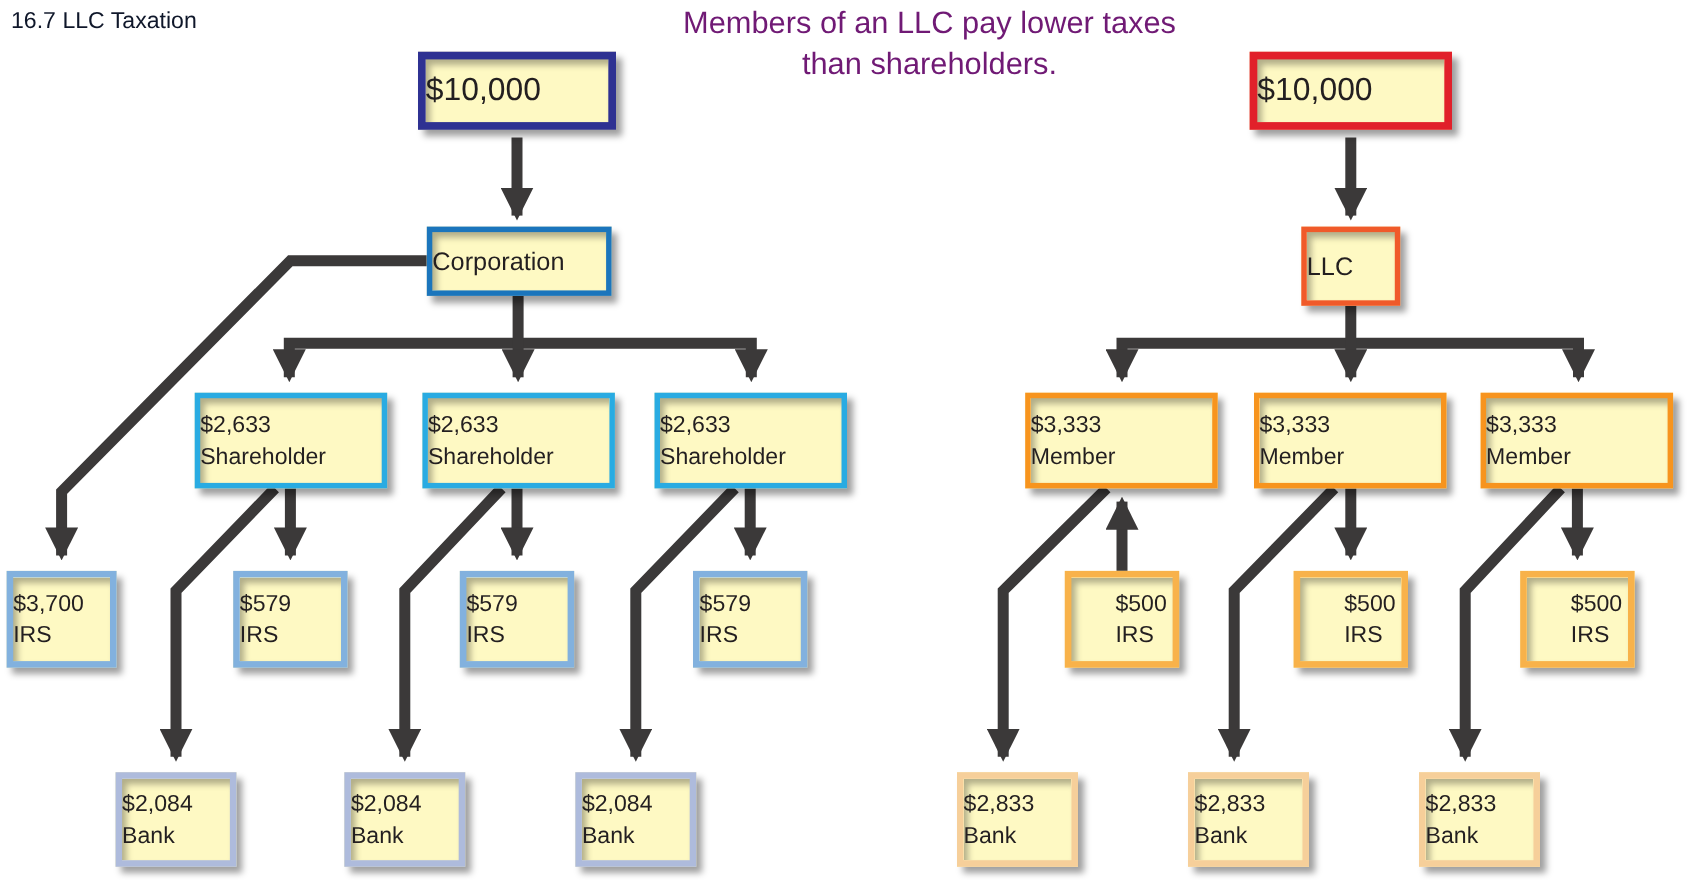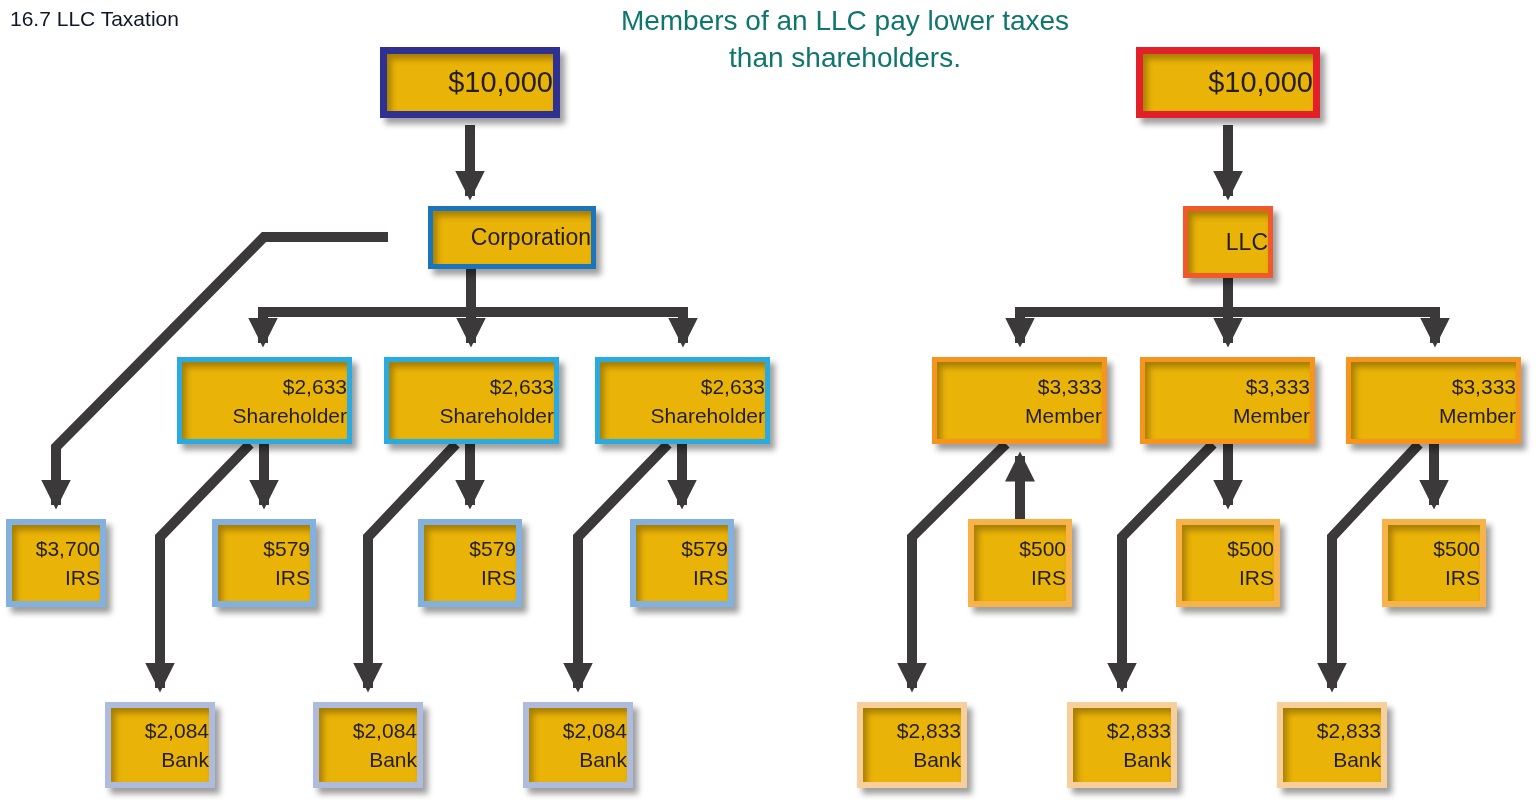--- a/index.html
+++ b/index.html
@@ -12,43 +12,43 @@
   html,body{margin:0;padding:0;background:#ffffff;}
   #stage{
     position:relative; width:1536px; height:803px; overflow:hidden;
     background:#ffffff; color:var(--text);
     font-family:"Liberation Sans","DejaVu Sans",sans-serif;
   }
   #connectors{position:absolute; left:0; top:0; width:1536px; height:803px;}
   .connector{stroke:var(--arrow); stroke-width:10; fill:none; stroke-linejoin:miter; stroke-linecap:butt;}
   .ah{fill:var(--arrow);}
   .nbox{
-    position:absolute; box-sizing:border-box; background:#eab308;
+    position:absolute; box-sizing:border-box; background:#fef9c3;
     border:5px solid #000;
     box-shadow:5px 6px 6px rgba(0,0,0,0.38), inset 4px 5px 6px rgba(0,0,0,0.30);
-    display:flex; flex-direction:column; align-items:flex-end; justify-content:center;
+    display:flex; flex-direction:column; align-items:flex-start; justify-content:center;
     text-align:center; font-size:21px; line-height:29px; color:var(--text);
   }
   .nbox .val, .nbox .lbl{display:block; white-space:nowrap;}
   .c-money-navy{border-color:var(--navy); border-width:7px; font-size:29px;}
   .c-money-red{border-color:var(--red); border-width:7px; font-size:29px;}
-  .c-corp{border-color:var(--corp-blue); font-size:23px;margin-left:40px;}
+  .c-corp{border-color:var(--corp-blue); font-size:23px;}
   .c-llc{border-color:var(--llc-orange); font-size:23px;}
   .c-shareholder{border-color:var(--shareholder-blue);}
   .c-member{border-color:var(--member-orange);}
   .c-irs-blue{border-color:var(--irs-blue); border-width:6px;}
   .c-bank-blue{border-color:var(--bank-blue); border-width:6px;}
   .c-irs-amber{border-color:var(--irs-amber); border-width:6px;padding-left:40px;}
-  .c-bank-tan{border-color:var(--bank-tan); border-width:6px;}
+  .c-bank-tan{border-color:var(--bank-tan); border-width:6px;margin-left:13px;}
   #corner-label{
     position:absolute; left:10px; top:6px; font-size:21px; line-height:26px; color:#0f172a;
   }
   #heading{
     position:absolute; left:610px; top:2px; width:470px;
-    font-size:28px; line-height:37px; text-align:center; color:#0f766e;
+    font-size:28px; line-height:37px; text-align:center; color:#701a75;
   }
 </style>
 </head>
 <body>
 
 <div id="stage">
 
   <svg id="connectors" viewBox="0 0 1536 803" xmlns="http://www.w3.org/2000/svg">
     <defs>
       <marker id="ah" viewBox="0 0 10 10" refX="8.5" refY="5" markerWidth="3" markerHeight="3" orient="auto-start-reverse" markerUnits="strokeWidth">

